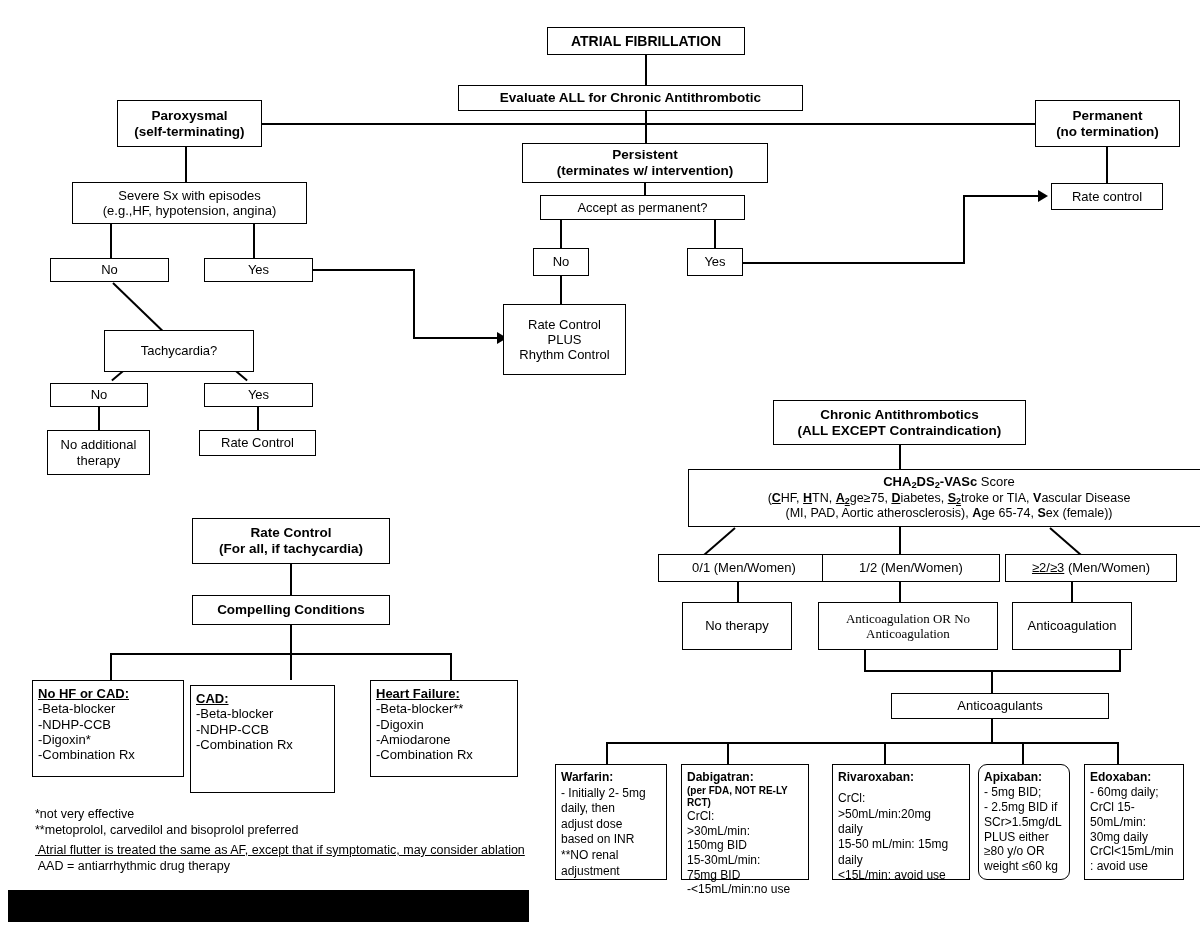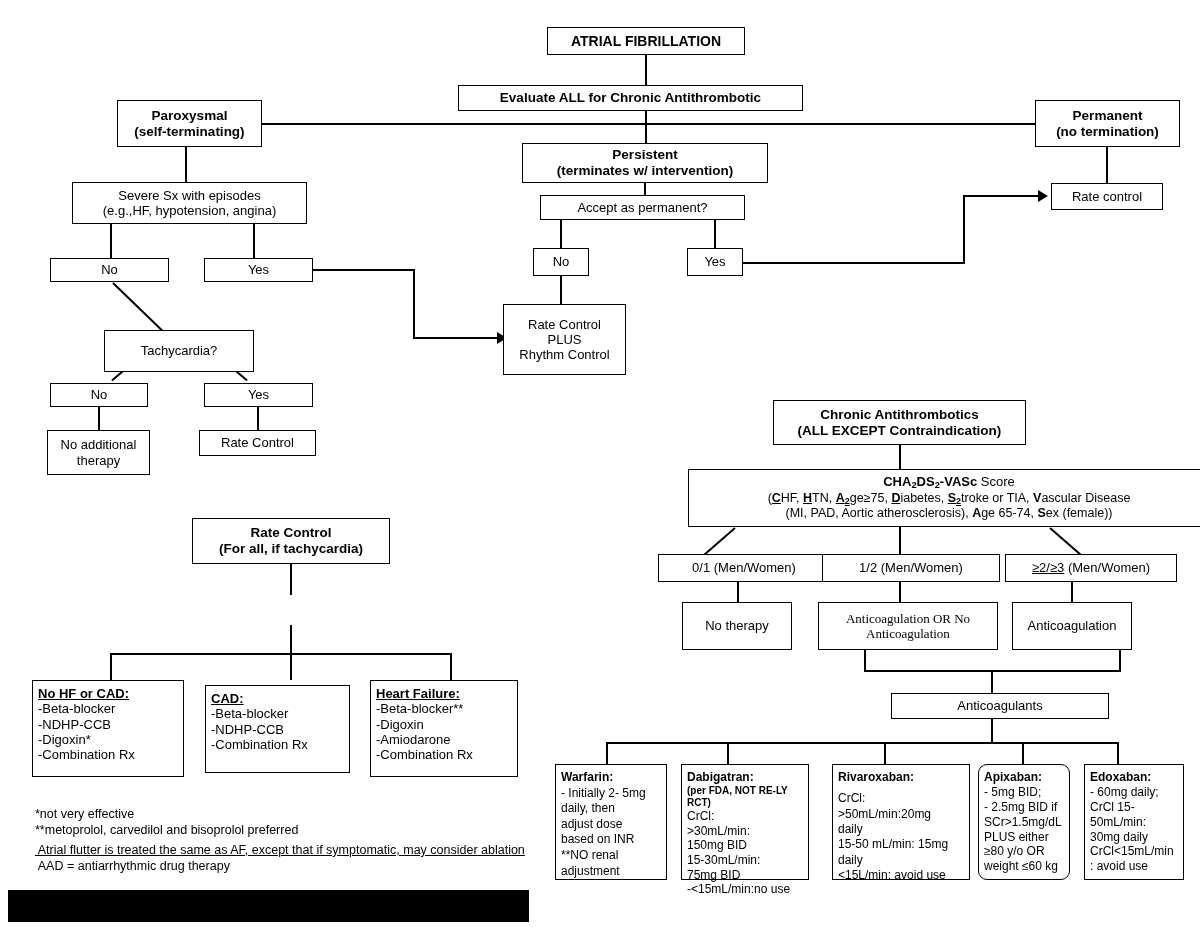--- a/index.html
+++ b/index.html
@@ -200,36 +200,39 @@
     <span>Rate control</span>
   </div>
 
   <div class="box bold" style="left:192px; top:518px; width:198px; height:46px; font-size:13.5px;">
     <span class="t-line">Rate Control</span>
     <span class="t-line">(For all, if tachycardia)</span>
   </div>
 
   <div class="ln v" style="left:290px; top:564px; height:31px;"></div>
 
+  <div class="box bold" style="left:192px; top:595px; width:198px; height:30px; font-size:13.5px;">
+    <span>Compelling Conditions</span>
+  </div>
 
   <div class="ln v" style="left:290px; top:625px; height:29px;"></div>
   <div class="ln h" style="left:110px; top:653px; width:341px;"></div>
   <div class="ln v" style="left:110px; top:653px; height:27px;"></div>
   <div class="ln v" style="left:290px; top:653px; height:27px;"></div>
   <div class="ln v" style="left:450px; top:653px; height:27px;"></div>
 
   <div class="box left" style="left:32px; top:680px; width:152px; height:97px;">
     <span class="bold u" style="font-weight:bold;">No HF or CAD:</span>
     <span class="t-line">-Beta-blocker</span>
     <span class="t-line">-NDHP-CCB</span>
     <span class="t-line">-Digoxin*</span>
     <span class="t-line">-Combination Rx</span>
   </div>
 
-  <div class="box left" style="left:205px; top:685px; width:145px; height:88px;">
+  <div class="box left" style="left:190px; top:685px; width:145px; height:108px;">
     <span class="bold u" style="font-weight:bold;">CAD:</span>
     <span class="t-line">-Beta-blocker</span>
     <span class="t-line">-NDHP-CCB</span>
     <span class="t-line">-Combination Rx</span>
   </div>
 
   <div class="box left" style="left:370px; top:680px; width:148px; height:97px;">
     <span class="bold u" style="font-weight:bold;">Heart Failure:</span>
     <span class="t-line">-Beta-blocker**</span>
     <span class="t-line">-Digoxin</span>

